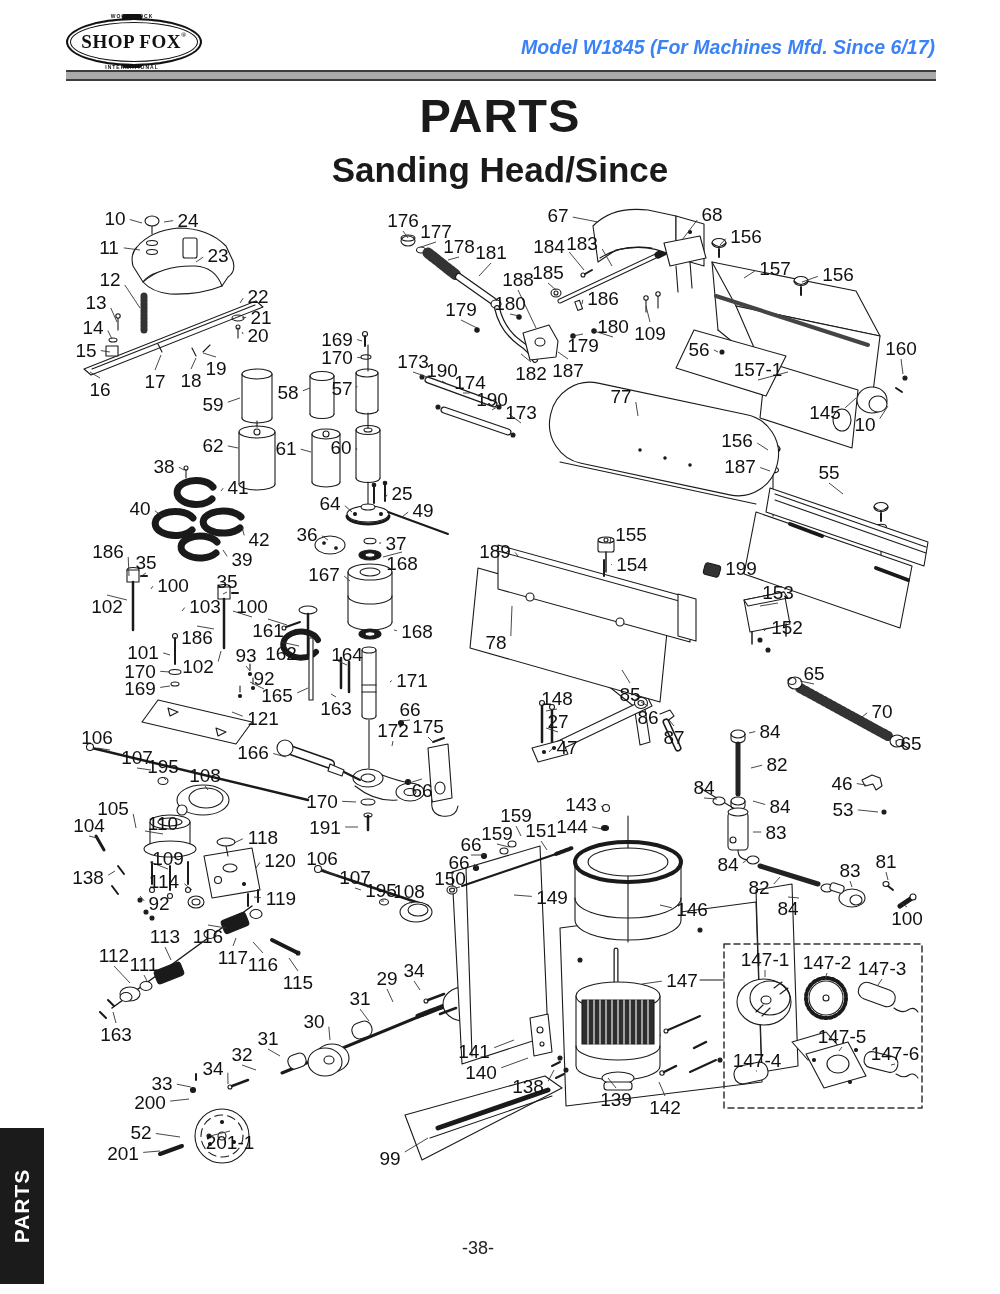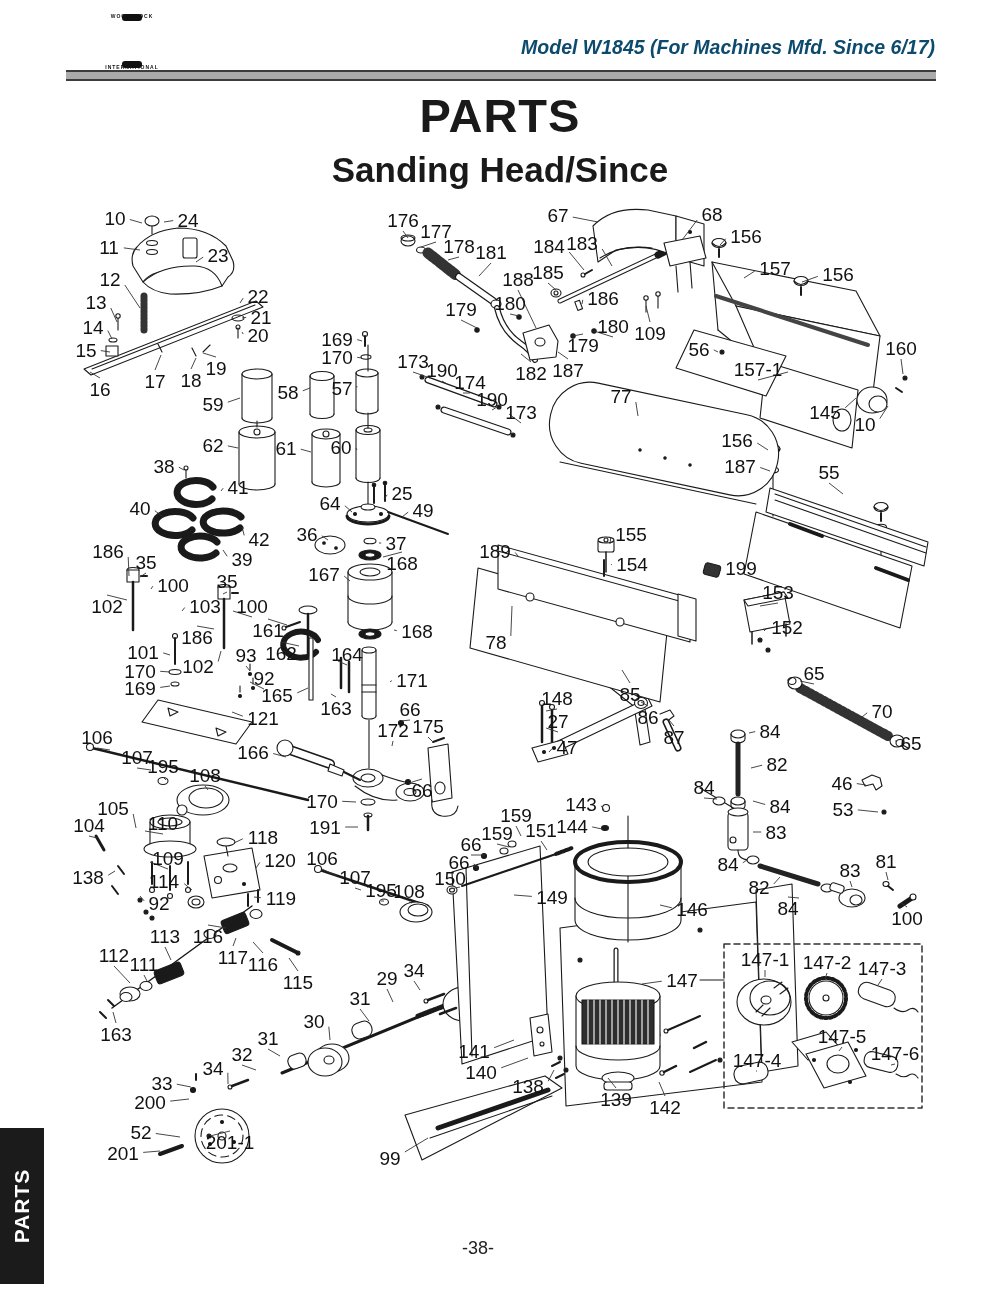--- a/index.html
+++ b/index.html
@@ -7,35 +7,38 @@
   .hdr-logo{position:absolute;left:66px;top:14px;width:136px;height:54px;}
   .logo-oval{position:absolute;left:0;top:4px;width:132px;height:44px;border:2.5px solid #111;border-radius:50%;box-shadow:inset 0 0 0 2px #fff, inset 0 0 0 3px #111;display:flex;align-items:center;justify-content:center;background:#fff;}
   .logo-main{font-family:"Liberation Serif",serif;font-weight:bold;font-size:19px;letter-spacing:.5px;color:#111;white-space:nowrap;}
   .logo-reg{font-size:7px;vertical-align:top;}
   .logo-arc{position:absolute;left:0;width:132px;text-align:center;font-size:5px;letter-spacing:1px;color:#111;font-weight:bold;}
   .logo-arc.top{top:-1px;}
   .logo-arc.bot{bottom:-2px;}
   .logo-cap{position:absolute;left:56px;width:20px;height:7px;background:#111;border-radius:3px;}
   .logo-cap.top{top:0;}
   .logo-cap.bot{bottom:0;}
-  .model-line{position:absolute;right:65px;top:36px;font-size:19.5px;font-weight:bold;font-style:italic;color:#0c4a6e;}
+  .model-line{position:absolute;right:65px;top:36px;font-size:19.5px;font-weight:bold;font-style:italic;color:#3b82f6;}
   .rule{position:absolute;left:66px;right:64px;top:70px;height:7px;border-top:2.5px solid #3c3c3c;border-bottom:2.5px solid #3c3c3c;background:#aaa;}
   .page-title{position:absolute;left:0;right:0;top:88px;text-align:center;font-size:47px;font-weight:bold;color:#1a1a1a;letter-spacing:1px;}
   .page-subtitle{position:absolute;left:0;right:0;top:150px;text-align:center;font-size:35px;font-weight:bold;color:#1a1a1a;}
   .diagram-svg{position:absolute;left:0;top:0;width:1000px;height:1294px;}
   .side-tab{position:absolute;left:0;top:1128px;width:44px;height:156px;background:#1b1b1b;display:flex;align-items:center;justify-content:center;}
   .side-tab span{transform:rotate(-90deg);color:#fff;font-weight:bold;font-size:21px;letter-spacing:1px;white-space:nowrap;}
   .page-num{position:absolute;left:0;right:60px;top:1238px;text-align:center;font-size:18px;color:#222;margin-left:16px;}
 </style>
 </head>
 <body>
 
 <div class="hdr-logo">
   <div class="logo-cap top"></div>
   <div class="logo-cap bot"></div>
+  <div class="logo-oval">
+    <span class="logo-main"><span>SHOP FOX</span><span class="logo-reg">®</span></span>
+  </div>
   <div class="logo-arc top">WOODSTOCK</div>
   <div class="logo-arc bot">INTERNATIONAL</div>
 </div>
 
 <div class="model-line">Model W1845 (For Machines Mfd. Since 6/17)</div>
 <div class="rule"></div>
 <div class="page-title">PARTS</div>
 <div class="page-subtitle">Sanding Head/Since</div>
 
 <svg class="diagram-svg" viewBox="0 0 1000 1294" xmlns="http://www.w3.org/2000/svg">

